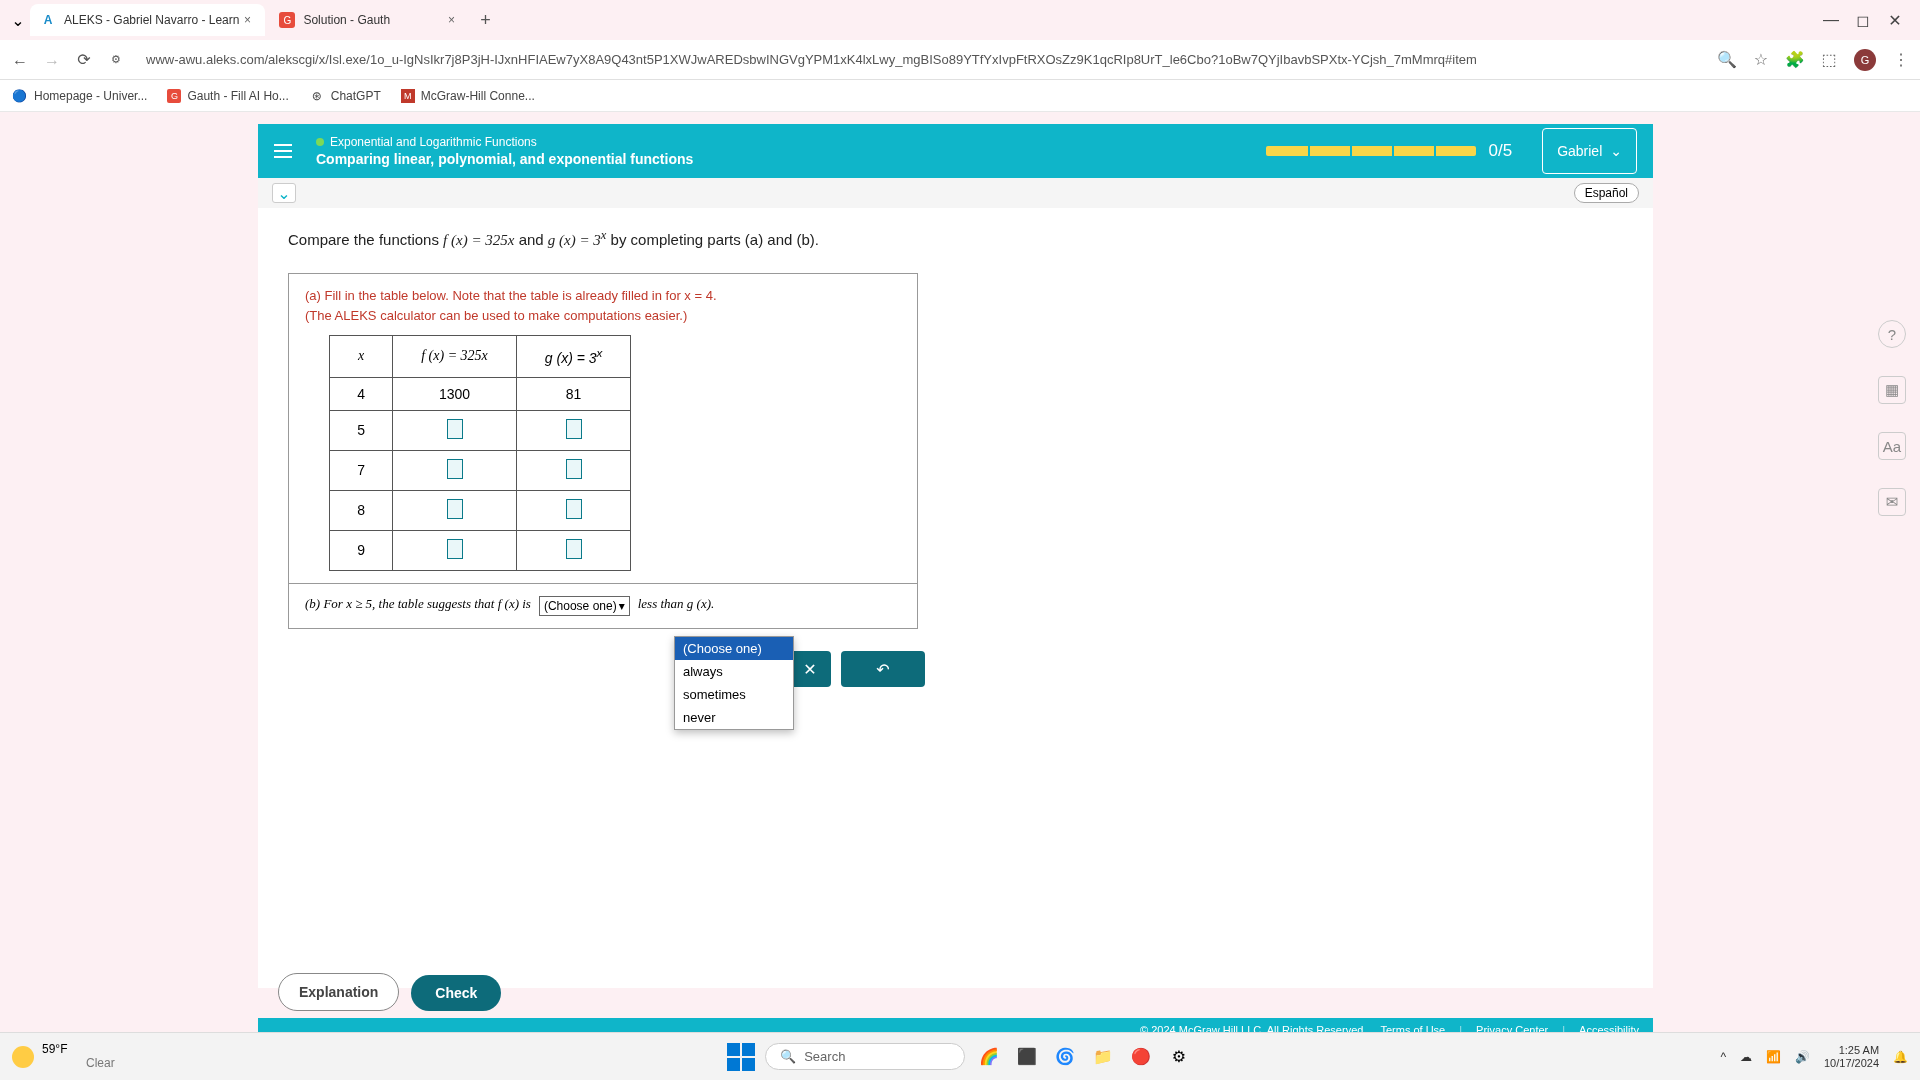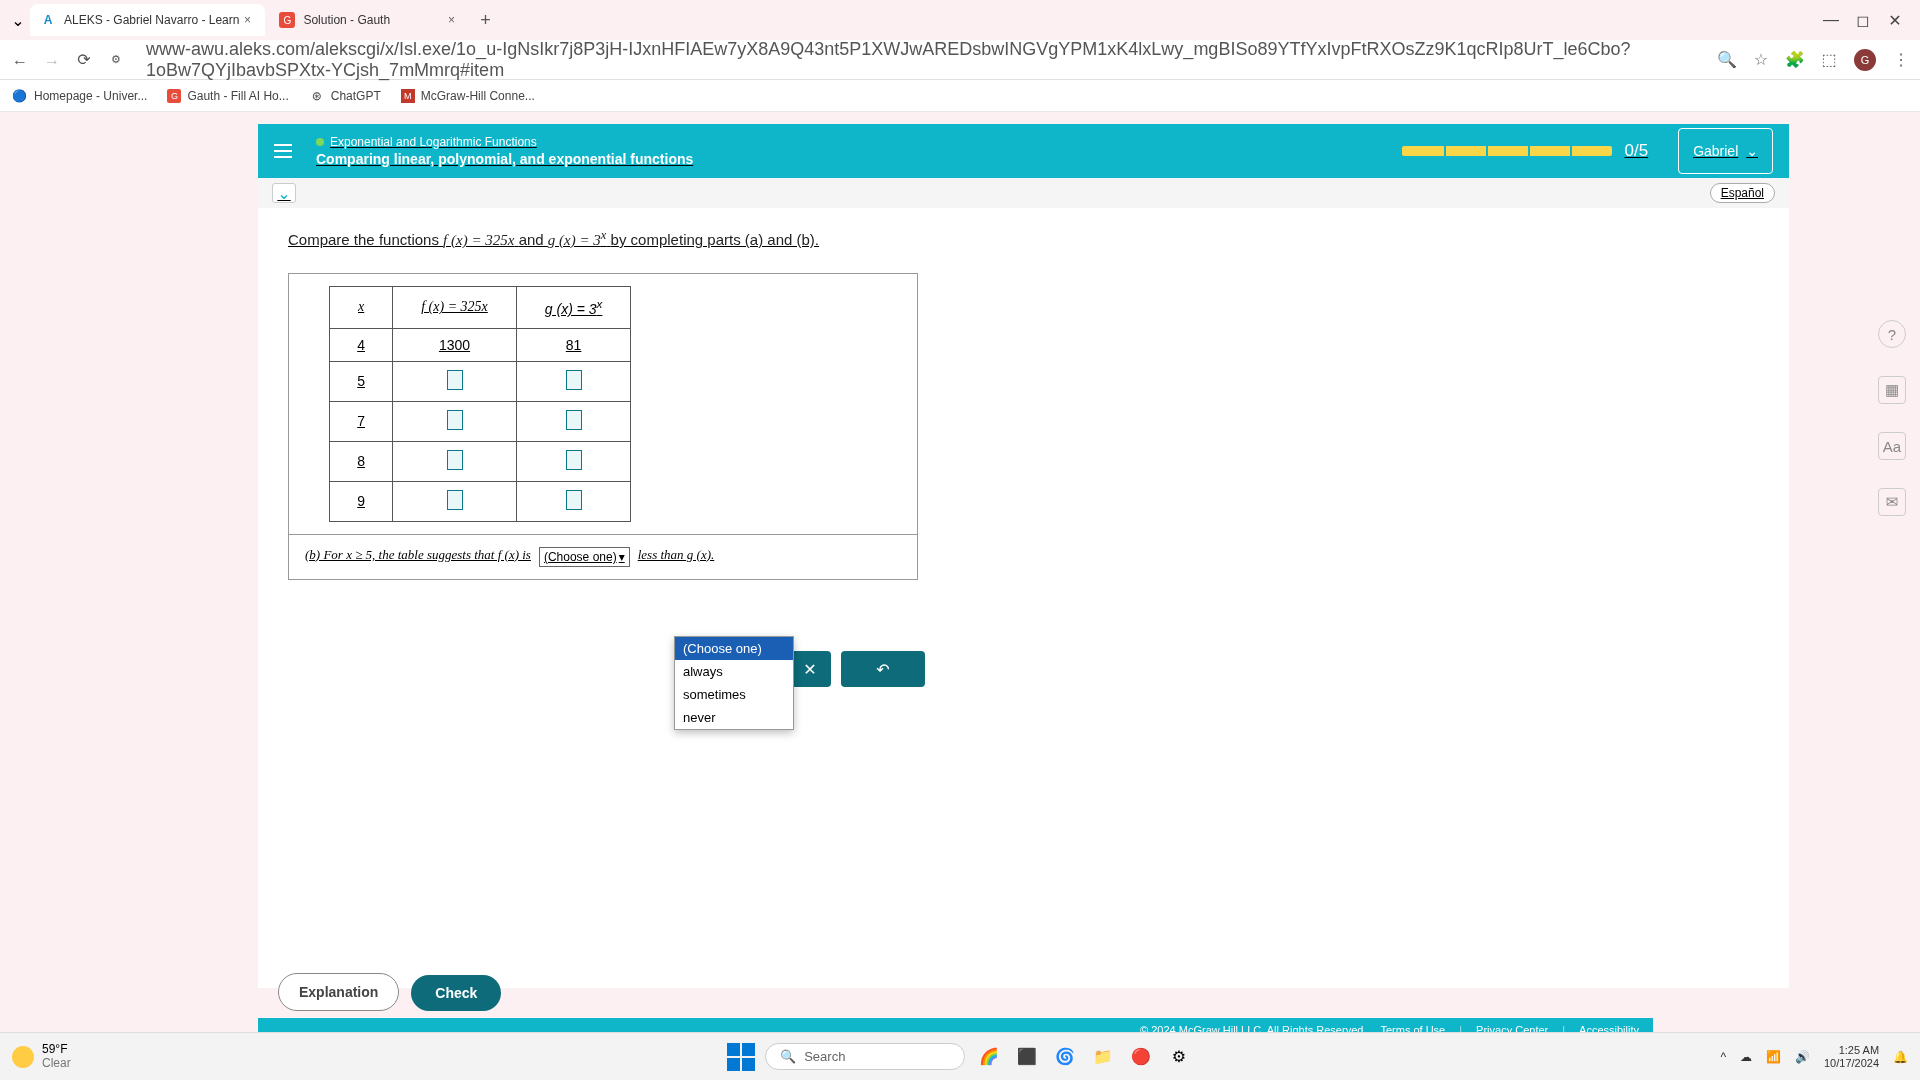--- a/index.html
+++ b/index.html
@@ -11,31 +11,31 @@
 .tab { background: #fff; height: 32px; border-radius: 8px 8px 0 0; display: flex; align-items: center; padding: 0 10px; margin: 0 2px; font-size: 12px; color: #333; min-width: 200px; }
 .tab.inactive { background: transparent; }
 .tab-favicon { width: 16px; height: 16px; margin-right: 8px; display: flex; align-items: center; justify-content: center; }
 .tab-close { margin-left: auto; width: 16px; height: 16px; cursor: pointer; display: flex; align-items: center; justify-content: center; color: #666; }
 .new-tab { width: 28px; height: 28px; display: flex; align-items: center; justify-content: center; cursor: pointer; font-size: 18px; color: #555; }
 .window-controls { margin-left: auto; display: flex; gap: 18px; padding-right: 10px; }
 .wc { width: 14px; height: 14px; cursor: pointer; display: flex; align-items: center; justify-content: center; color: #444; }
 
 .address-bar-row { background: #fff; height: 40px; display: flex; align-items: center; padding: 0 10px; gap: 12px; border-bottom: 1px solid #e0e0e0; }
 .nav-btn { width: 20px; height: 20px; display: flex; align-items: center; justify-content: center; cursor: pointer; color: #555; }
-.address-field { flex: 1; font-size: 18px; color: #555; padding: 4px 8px; }
+.address-field { flex: 1; font-size: 13px; color: #555; padding: 4px 8px; }
 .addr-right { display: flex; gap: 16px; align-items: center; }
 .addr-icon { width: 18px; height: 18px; cursor: pointer; display: flex; align-items: center; justify-content: center; color: #666; }
 .profile-dot { width: 22px; height: 22px; border-radius: 50%; background: #8b3a3a; color: #fff; display: flex; align-items: center; justify-content: center; font-size: 11px; }
 
 .bookmarks-row { background: #fff; height: 32px; display: flex; align-items: center; padding: 0 12px; gap: 20px; border-bottom: 1px solid #e8e8e8; }
 .bookmark { display: flex; align-items: center; gap: 6px; font-size: 12px; color: #444; cursor: pointer; }
 .bm-icon { width: 16px; height: 16px; display: flex; align-items: center; justify-content: center; }
 
 
-.aleks-wrap { position: absolute; left: 258px; top: 124px; width: 1531px; text-decoration: underline; }
+.aleks-wrap { position: absolute; left: 258px; top: 124px; width: 1395px; }
 .aleks-header { background: #0fb5c9; height: 54px; display: flex; align-items: center; padding: 0 16px; color: #fff; }
 .hamburger { width: 28px; height: 28px; display: flex; flex-direction: column; justify-content: center; gap: 4px; cursor: pointer; margin-right: 14px; }
 .hamburger div { height: 2px; background: #fff; width: 18px; }
 .header-titles { display: flex; flex-direction: column; }
 .header-top { font-size: 12px; display: flex; align-items: center; gap: 6px; }
 .header-dot { width: 8px; height: 8px; border-radius: 50%; background: #7dd957; }
 .header-sub { font-size: 14px; font-weight: bold; margin-top: 2px; }
 .progress-wrap { margin-left: auto; display: flex; align-items: center; gap: 12px; }
 .progress-bar { width: 210px; height: 10px; background: #f9d648; border-radius: 2px; position: relative; }
 .progress-seg { position: absolute; top: 0; bottom: 0; width: 2px; background: #0fb5c9; }
@@ -193,20 +193,24 @@
     <div class="question-intro">
       <span>Compare the functions </span>
       <span class="math-i">f (x) = 325x</span>
       <span> and </span>
       <span class="math-i">g (x) = 3</span><sup class="math-i">x</sup>
       <span> by completing parts (a) and (b).</span>
     </div>
 
     <div class="problem-box">
       <div class="part-a">
+        <div class="part-a-text">
+          <div>(a) Fill in the table below. Note that the table is already filled in for x = 4.</div>
+          <div>(The ALEKS calculator can be used to make computations easier.)</div>
+        </div>
         <table class="func-table">
           <tbody>
               <tr>
             <th>x</th>
             <th>f (x) = 325x</th>
             <th><span>g (x) = 3</span><sup>x</sup></th>
           </tr>
           <tr>
             <td>4</td>
             <td>1300</td>
@@ -278,21 +282,21 @@
   <span class="footer-link">Privacy Center</span>
   <span class="footer-sep">|</span>
   <span class="footer-link">Accessibility</span>
 </div>
 
 <div class="taskbar">
   <div class="weather">
     <div class="weather-icon"></div>
     <div class="weather-text">
       <span>59°F</span>
-      <span style="color:#777;">Clear</span>
+      <span style="color:#777;margin-left:44px;">Clear</span>
     </div>
   </div>
   <div class="task-center">
     <div class="win-btn">
         <div></div>
         <div></div>
         <div></div>
         <div></div>
       </div>
     <div class="search-box">

